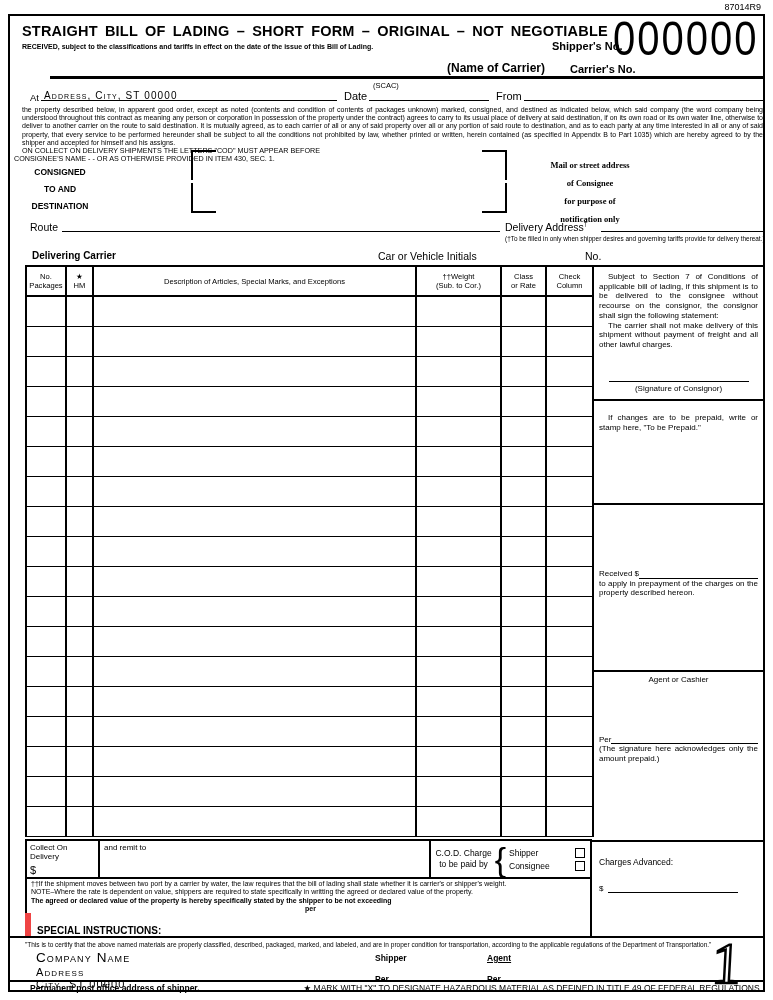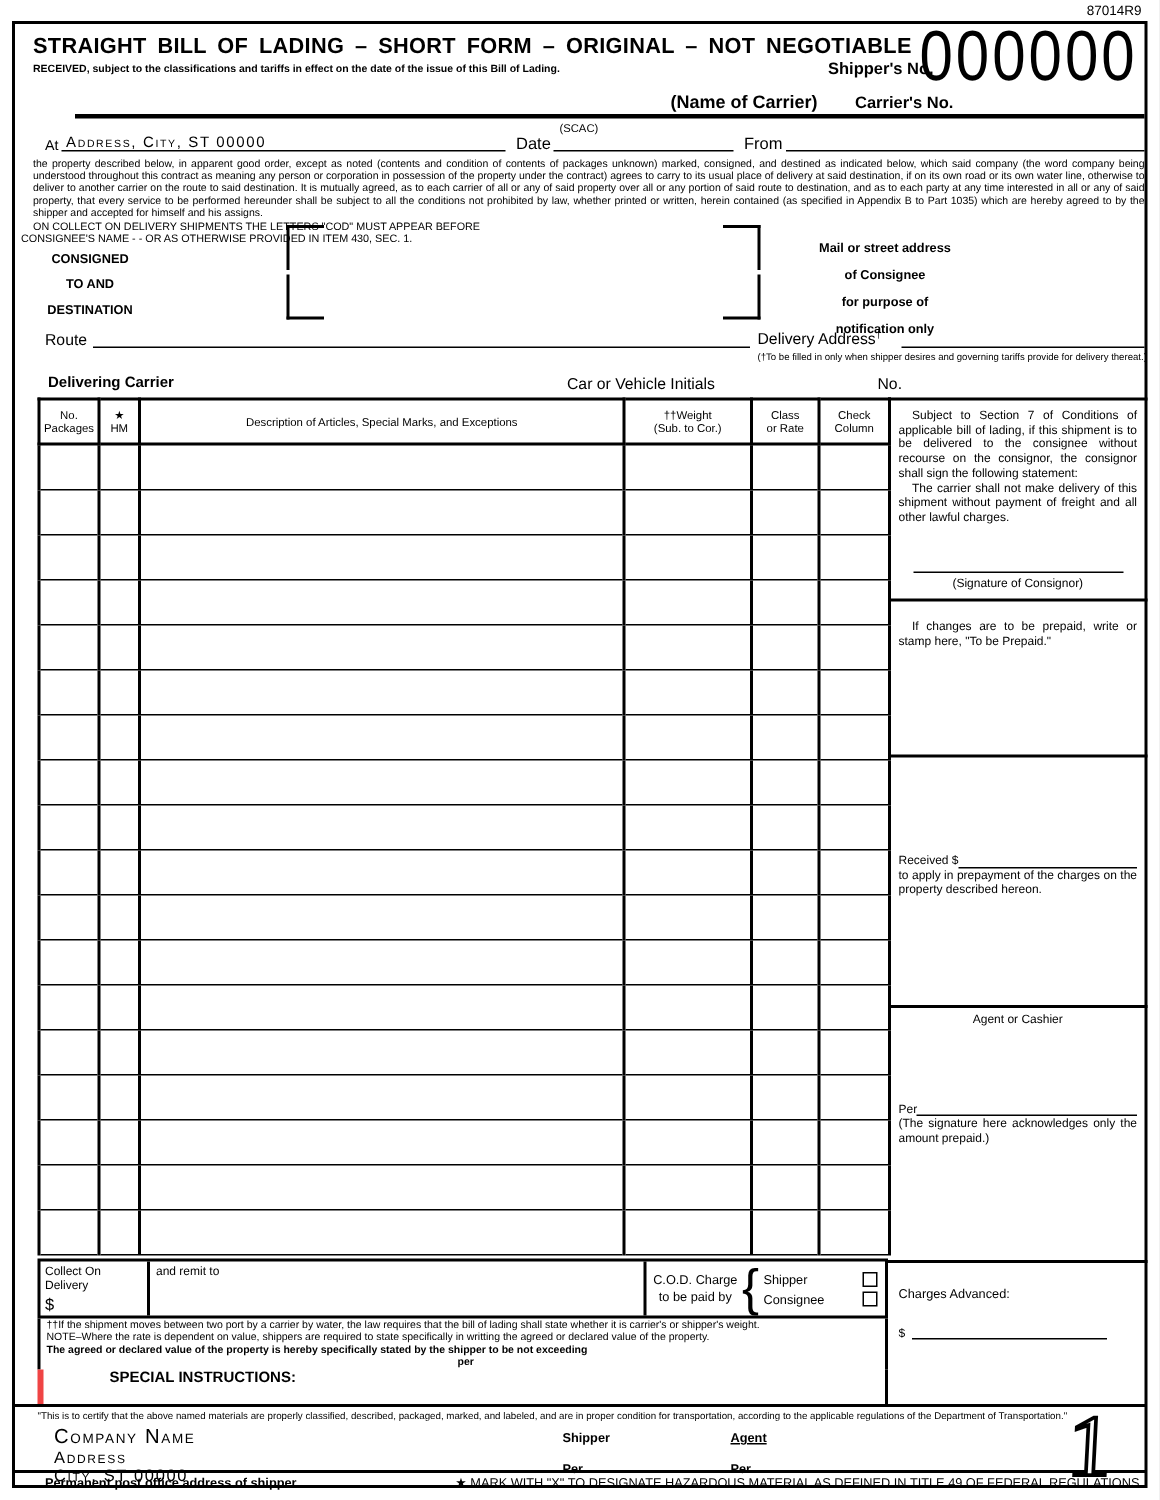--- a/index.html
+++ b/index.html
@@ -17,21 +17,21 @@
   .title { font-size:14.5px; font-weight:bold; letter-spacing:.2px; word-spacing:3px; white-space:nowrap; }
   .received { font-size:7px; font-weight:bold; }
   .bigno { font-size:40px; font-weight:500; letter-spacing:2px; transform:scaleY(1.18); transform-origin:top left; line-height:36px; }
   .para { font-size:7px; line-height:8.2px; text-align:justify; }
   .codnote { font-size:7.2px; line-height:8.6px; }
   .corner { position:absolute; width:25px; height:30px; }
   .c-tl { border-top:2px solid #000; border-left:2px solid #000; }
   .c-bl { border-bottom:2px solid #000; border-left:2px solid #000; }
   .c-tr { border-top:2px solid #000; border-right:2px solid #000; }
   .c-br { border-bottom:2px solid #000; border-right:2px solid #000; }
-  .consnote div { font-size:8.5px; font-weight:bold; text-align:center; margin-bottom:8px; }
+  .consnote div { font-size:8.5px; font-weight:bold; text-align:center; margin-bottom:8px;font-family:Liberation Serif, serif; }
   .conslabel div { font-size:8.5px; font-weight:bold; text-align:center; margin-bottom:7px; }
 
   table.freight { border-collapse:collapse; table-layout:fixed; width:567px; }
   .freight th { border:2px solid #000; font-size:7.6px; font-weight:500; text-align:center; line-height:9px; height:30px; padding:1px; }
   .freight td { border:1.5px solid #000; border-left-width:2px; border-right-width:2px; height:30px; }
 
   .sidebar { position:absolute; left:592px; top:265px; width:173px; border-top:2px solid #000; }
   .sb { border-bottom:2px solid #000; font-size:8px; line-height:9.7px; padding:5px 7px; text-align:justify;
         display:flex; flex-direction:column; }
   .sb p.ind { text-indent:9px; }
@@ -46,21 +46,21 @@
   .codcell1 { width:73px; border-right:2px solid #000; padding:2px 3px; }
   .codcell2 { flex:1; border-right:2px solid #000; padding:2px 4px; font-size:8px; }
   .codcell3 { width:159px; display:flex; align-items:center; justify-content:flex-end; padding-right:5px; }
   .checkbox { width:10px; height:10px; border:1.5px solid #000; display:inline-block; }
   .optrow { display:flex; align-items:center; justify-content:space-between; width:76px; height:13px; font-size:8.5px; }
 
   .notebox { position:absolute; left:25px; top:879px; width:567px; height:34px;
              border-left:2px solid #000; border-right:2px solid #000; padding:1px 0 0 4px;
              font-size:7px; line-height:8.3px; }
   .sirow { position:absolute; left:25px; top:913px; width:567px; height:23px;
-           border-left:4px solid #ef4444; border-right:2px solid #000; display:flex; align-items:flex-start;padding-left:38px; }
+           border-left:6px solid #ef4444; border-right:2px solid #000; display:flex; align-items:flex-end; }
 
   .pagenum { font-size:58px; font-family:"Liberation Serif", serif; color:#fff;
              -webkit-text-stroke:2.5px #000; text-stroke:2.5px #000; transform:skewX(-3deg); line-height:56px; }
 </style>
 </head>
 <body>
 
 <div class="page">
 
   <div class="abs" style="right:12px; top:2px; font-size:9px;">87014R9</div>

